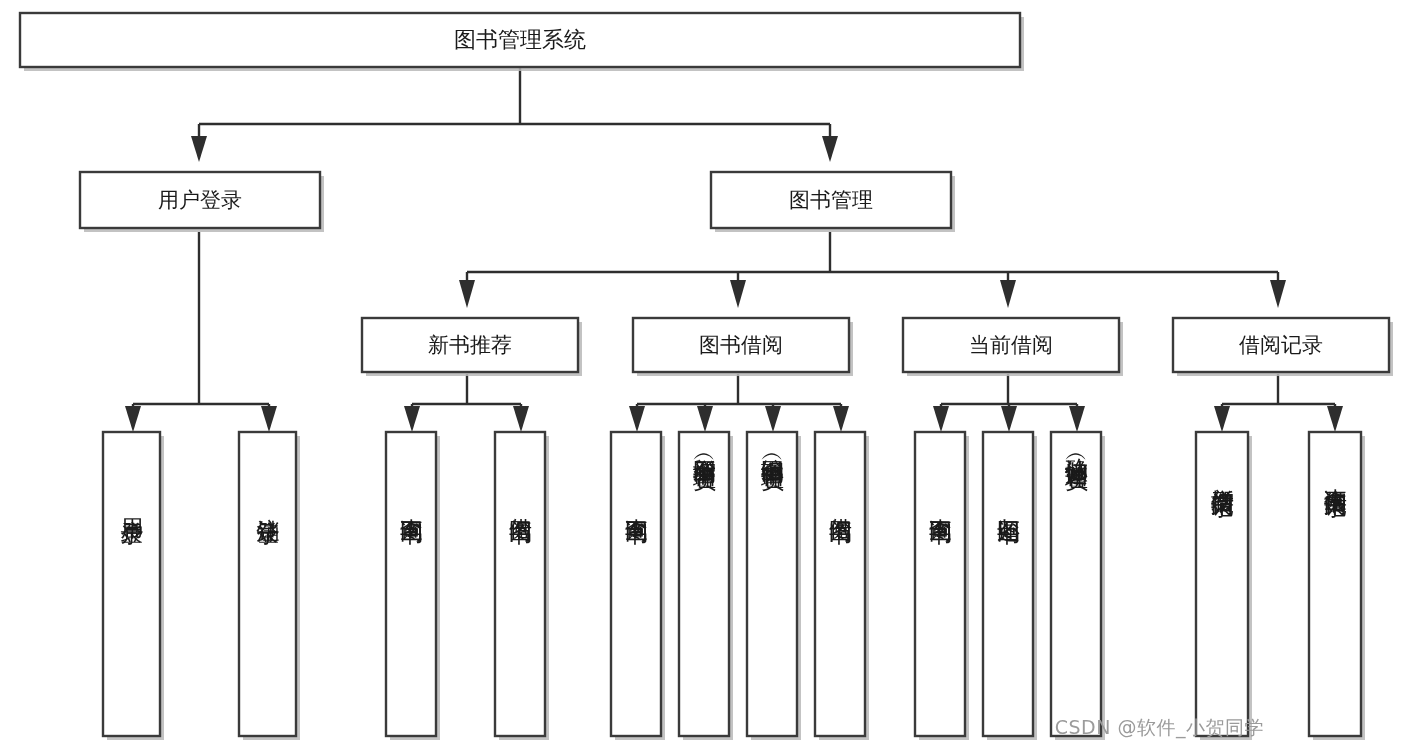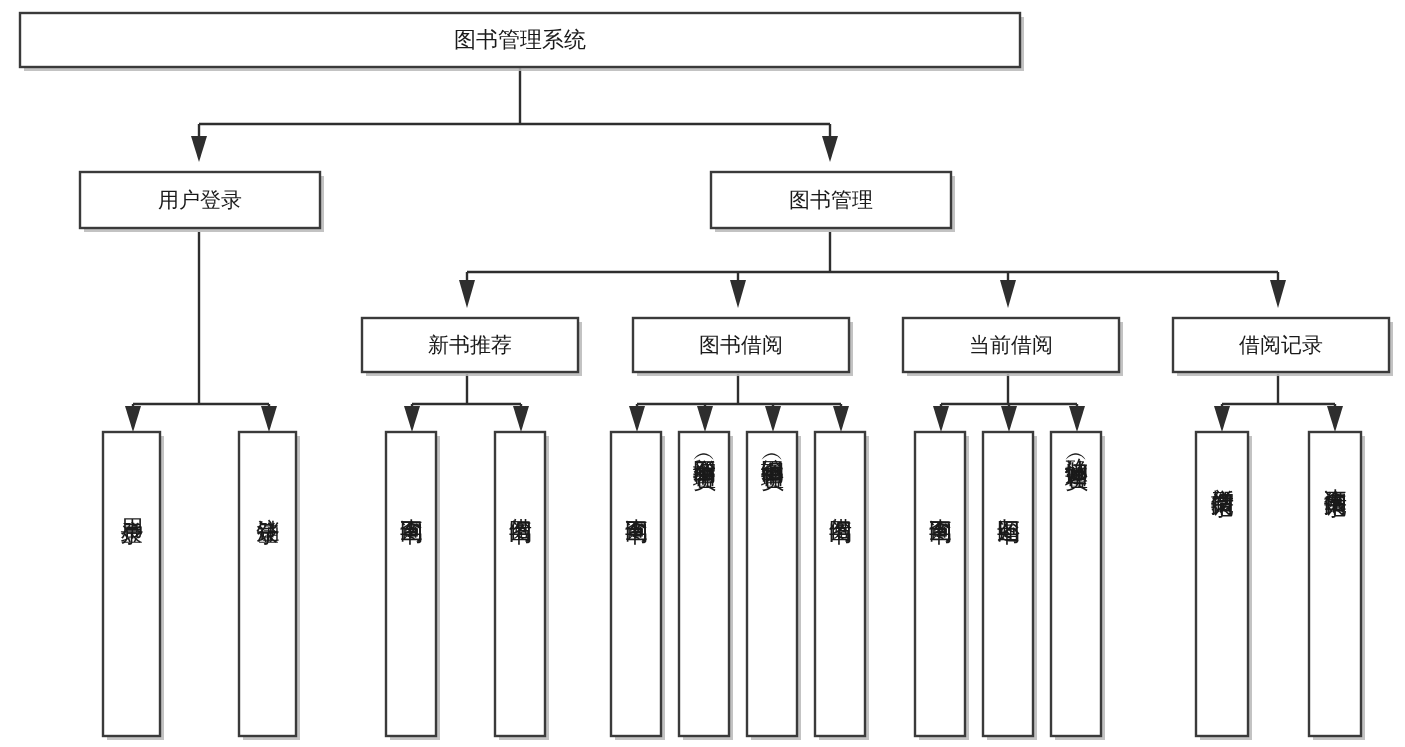--- a/index.html
+++ b/index.html
@@ -320,14 +320,15 @@
   </div>
 
   <div class="vlabel-wrap" style="left:1196px; top:470px; width:52px; height:266px;">
     <span class="vlabel">新增借阅记录</span>
   </div>
 
   <div class="vlabel-wrap" style="left:1309px; top:470px; width:52px; height:266px;">
     <span class="vlabel">查询借阅记录</span>
   </div>
 
+  <div class="watermark">CSDN @软件_小贺同学</div>
 
 </div>
 
 </body></html>

